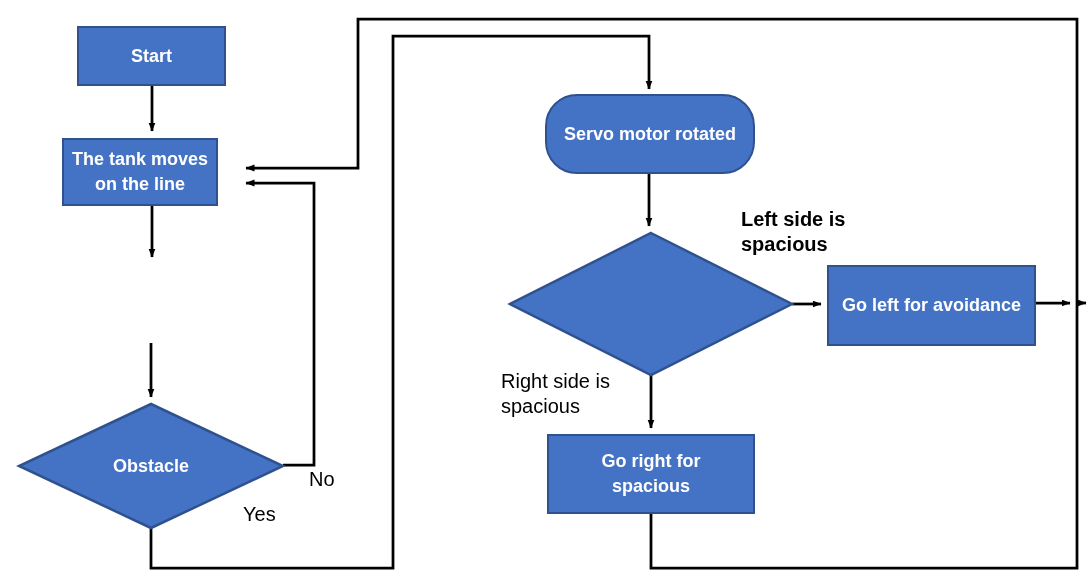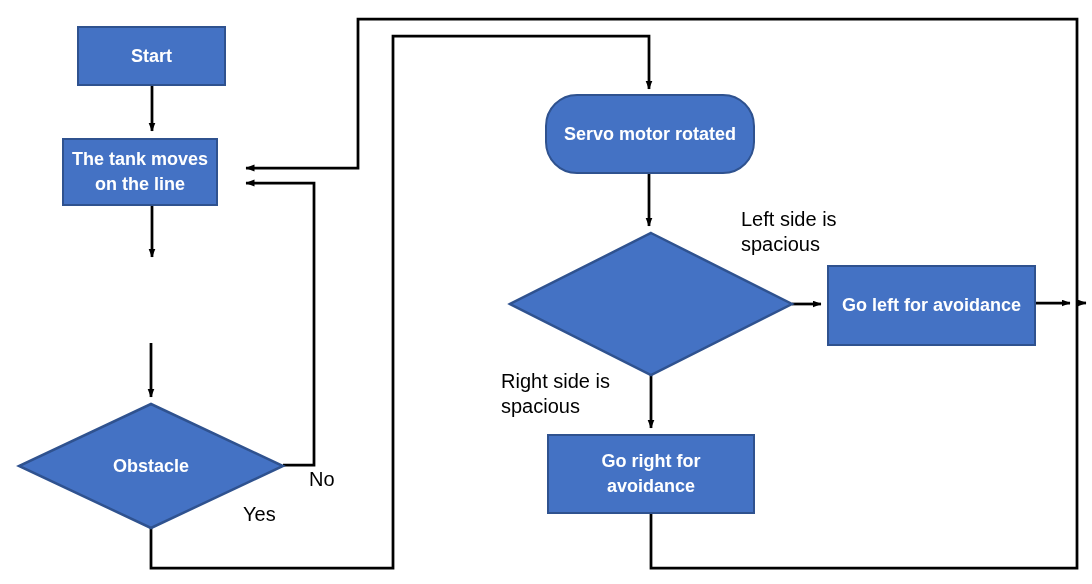--- a/index.html
+++ b/index.html
@@ -87,28 +87,28 @@
 
   <div class="node" style="left:62px; top:138px; width:156px; height:68px;">The tank moves
 on the line</div>
 
 
   <div class="node" style="left:545px; top:94px; width:210px; height:80px;border-radius:32px;">Servo motor rotated</div>
 
   <div class="node" style="left:827px; top:265px; width:209px; height:81px;">Go left for avoidance</div>
 
   <div class="node" style="left:547px; top:434px; width:208px; height:80px;">Go right for
-avoidance</div>
+spacious</div>
 
   <div class="diamond-label" style="left:19px; top:404px; width:264px; height:124px;">Obstacle</div>
 
 
   <div class="edge-label" style="left:309px; top:467px;">No</div>
 
   <div class="edge-label" style="left:243px; top:502px;">Yes</div>
 
-  <div class="edge-label" style="left:741px; top:207px;">Left side is
+  <div class="edge-label" style="left:741px; top:207px;font-weight:bold;">Left side is
 spacious</div>
 
   <div class="edge-label" style="left:501px; top:369px;">Right side is
 spacious</div>
 
 </div>
 
 </body></html>

